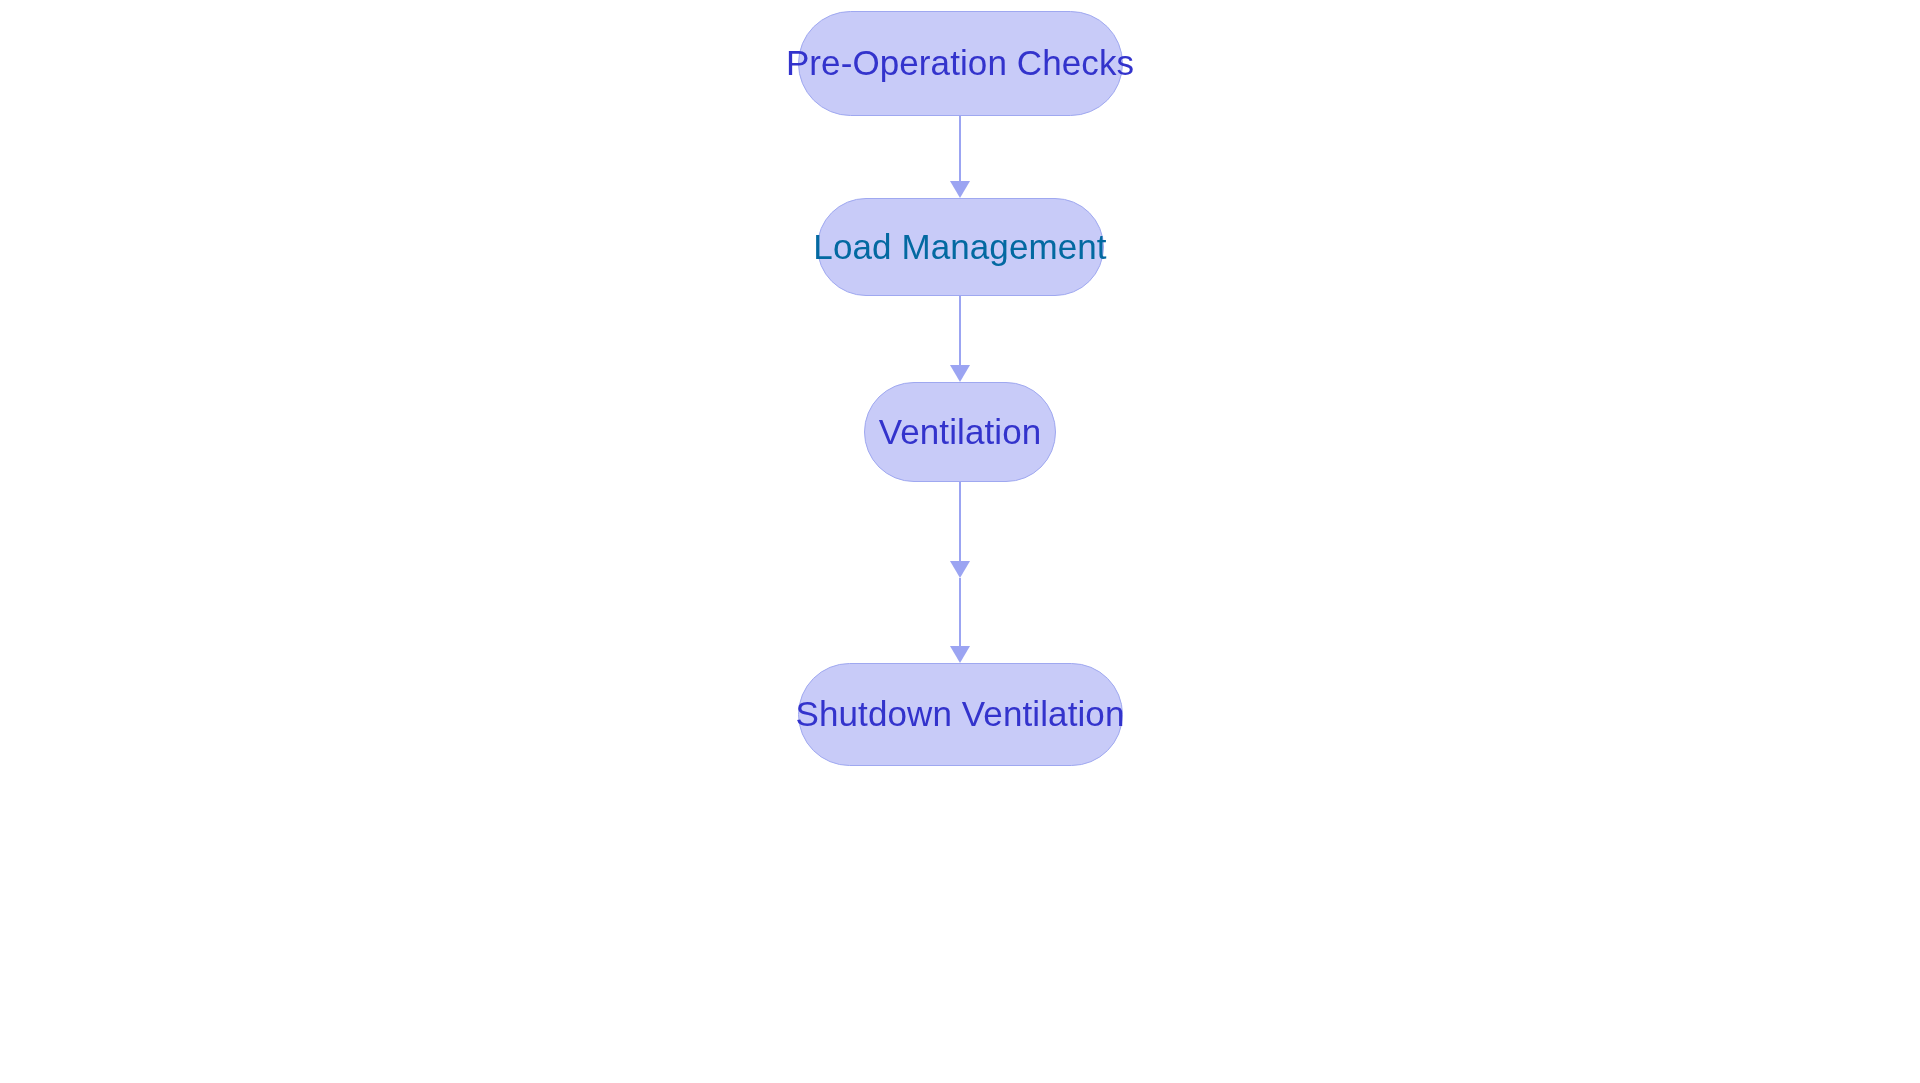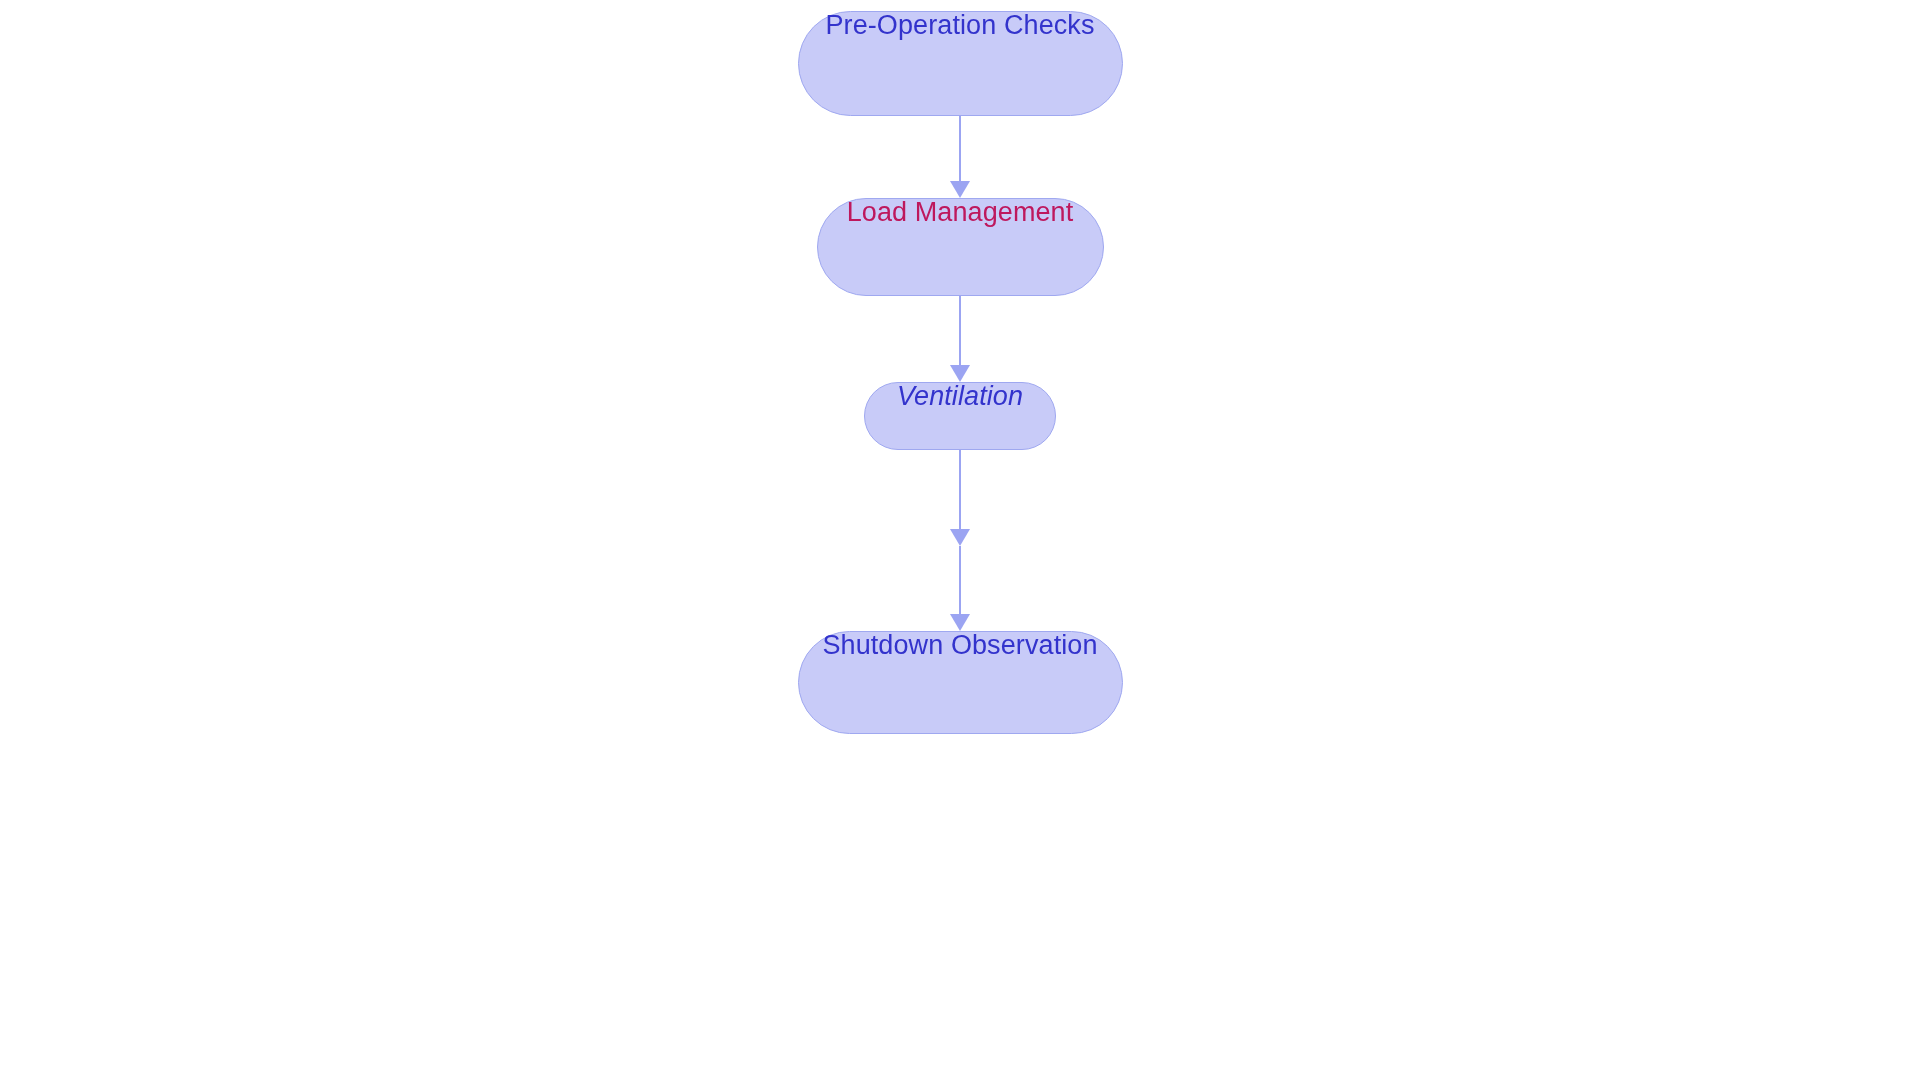--- a/index.html
+++ b/index.html
@@ -30,42 +30,43 @@
     display: flex;
     flex-direction: column;
     align-items: center;
   }
 
   
   .node {
     position: relative;
     box-sizing: border-box;
     display: flex;
+    align-items: center;
     justify-content: center;
     background: #c8cbf8;
     border: 1.6px solid #9fa8f0;
     border-radius: 9999px;
     color: #3333cc;
     font-family: "Liberation Sans", sans-serif;
-    font-size: 27px;
+    font-size: 35px;
     font-weight: 400;
     letter-spacing: 0.1px;
     white-space: nowrap;
     flex: 0 0 auto;
   }
   .node-label {
     display: block;
     line-height: 1;
     padding-bottom: 2px;
   }
 
   
   .node.n0 { width: 325px; height: 105px; }
   .node.n1 { width: 287px; height: 98px;  }
-  .node.n2 { width: 192px; height: 68px; font-style: italic;  }
+  .node.n2 { width: 192px; height: 100px;  }
   .node.n3 { width: 305px; height: 100px; }
   .node.n4 { width: 325px; height: 103px; }
 
   
   .connector {
     position: relative;
     width: 26px;
     flex: 0 0 auto;
     display: flex;
     flex-direction: column;
@@ -106,21 +107,21 @@
 
     <div class="node n0" style="background: rgb(200, 203, 248); border-color: rgb(159, 168, 240); color: rgb(51, 51, 204);">
       <span class="node-label">Pre-Operation Checks</span>
     </div>
 
     <div class="connector c0">
       <div class="edge-line" style="background: rgb(155, 164, 242);"></div>
       <div class="arrow-head" style="border-top-color: rgb(155, 164, 242);"></div>
     </div>
 
-    <div class="node n1" style="background: rgb(200, 203, 248); border-color: rgb(159, 168, 240); color: #be185d;">
+    <div class="node n1" style="background: rgb(200, 203, 248); border-color: rgb(159, 168, 240); color: #0369a1;">
       <span class="node-label">Load Management</span>
     </div>
 
     <div class="connector c1">
       <div class="edge-line" style="background: rgb(155, 164, 242);"></div>
       <div class="arrow-head" style="border-top-color: rgb(155, 164, 242);"></div>
     </div>
 
     <div class="node n2" style="background: rgb(200, 203, 248); border-color: rgb(159, 168, 240); color: rgb(51, 51, 204);">
       <span class="node-label">Ventilation</span>
@@ -131,17 +132,17 @@
       <div class="arrow-head" style="border-top-color: rgb(155, 164, 242);"></div>
     </div>
 
 
     <div class="connector c3">
       <div class="edge-line" style="background: rgb(155, 164, 242);"></div>
       <div class="arrow-head" style="border-top-color: rgb(155, 164, 242);"></div>
     </div>
 
     <div class="node n4" style="background: rgb(200, 203, 248); border-color: rgb(159, 168, 240); color: rgb(51, 51, 204);">
-      <span class="node-label">Shutdown Observation</span>
+      <span class="node-label">Shutdown Ventilation</span>
     </div>
 
   </div>
 </div>
 
 </body></html>

